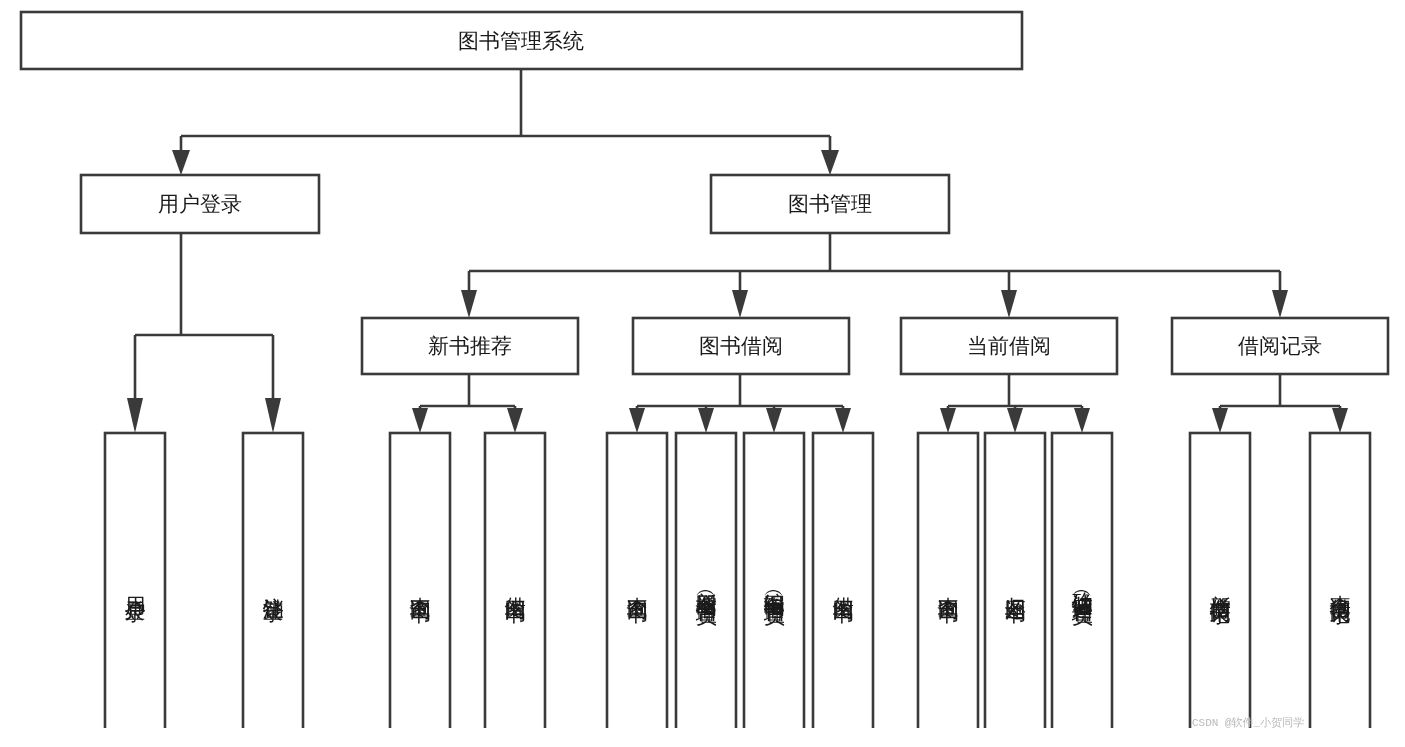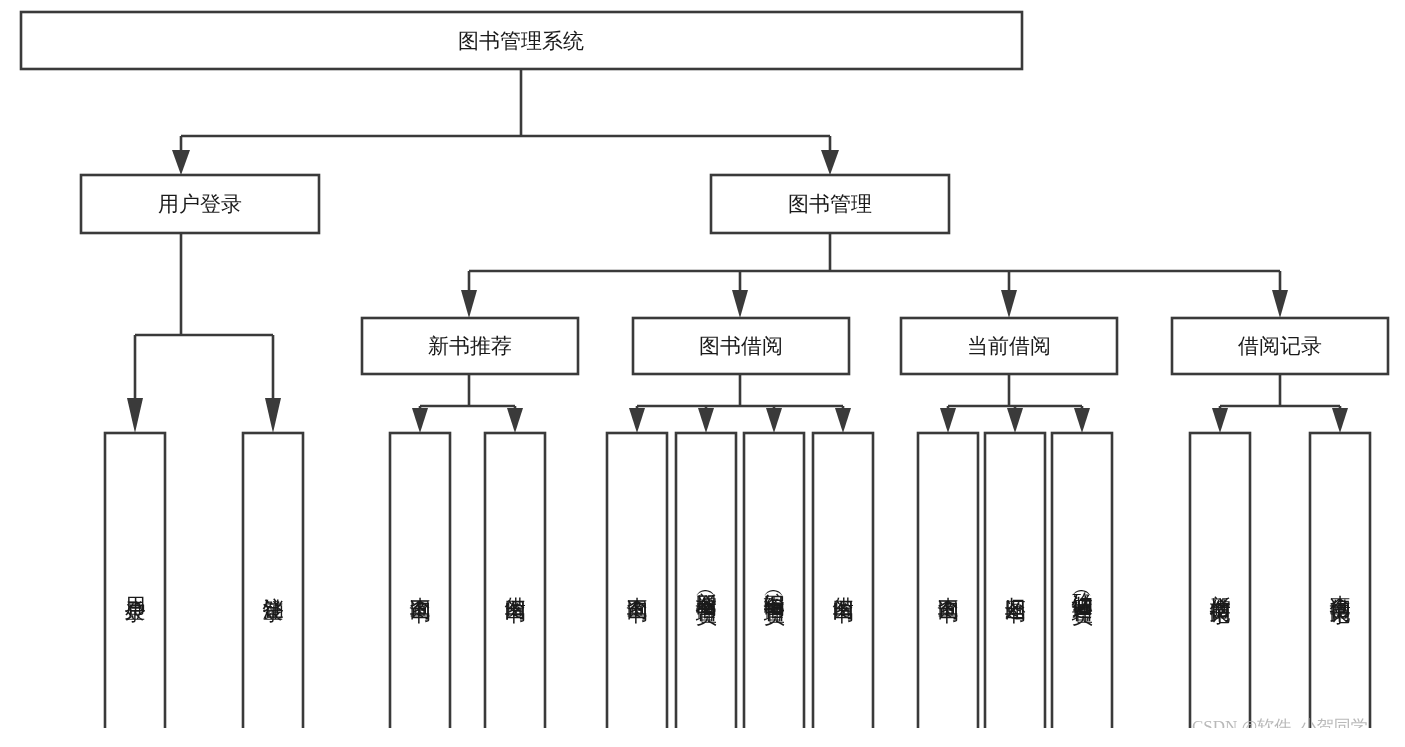--- a/index.html
+++ b/index.html
@@ -57,22 +57,22 @@
     color: #1a1a1a;
     letter-spacing: 2px;
     display: flex;
     align-items: center;
     justify-content: center;
     white-space: nowrap;
     pointer-events: none;
   }
   .watermark {
     position: absolute;
-    font-family: Liberation Serif, serif;
-    font-size: 17px;
+    font-family: Liberation Mono, monospace;
+    font-size: 11px;
     color: #b9b9b9;
     white-space: nowrap;
   }
 </style>
 </head>
 <body>
 
 <div id="diagram-root">
 
   <svg class="diagram-canvas" viewBox="0 0 1405 747">

